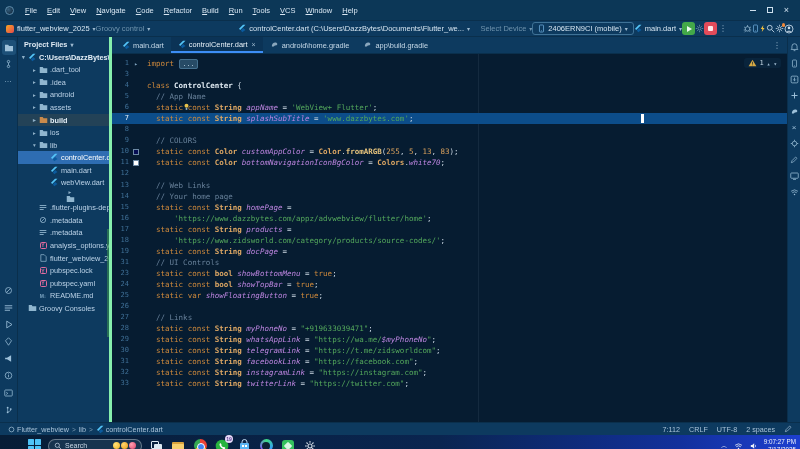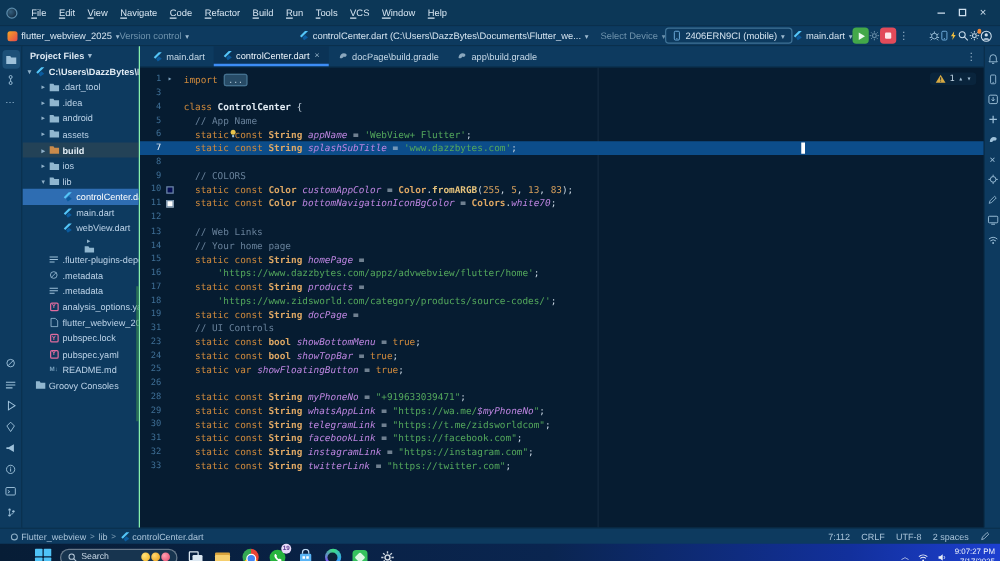--- a/index.html
+++ b/index.html
@@ -49,21 +49,21 @@
   .main { display:flex; height:385px; }
   .strip { background:#0d3a5f; display:flex; flex-direction:column; align-items:center; }
   .strip-l { width:18px; border-right:1px solid #0a2f4c; padding-top:2px; }
   .strip-r { width:13px; border-left:1px solid #0a2f4c; padding-top:2px; }
   .strip-ic { height:15px; width:14px; display:flex; align-items:center; justify-content:center;
               color:#9ec1da; font-size:8px; margin:1px 0; border-radius:3px; }
   .strip-ic.active { background:#1d5078; }
   .strip-bottom { margin-top:auto; margin-bottom:4px; display:flex; flex-direction:column; align-items:center; }
 
   
-  .ppanel { width:94px; background:#0d3a5f; border-right:1px solid #86efac;
+  .ppanel { width:94px; background:#0d3a5f; border-right:3px solid #86efac;
             font-size:7.3px; overflow:hidden; position:relative; }
   .ppanel-header { height:14px; display:flex; align-items:center; padding:0 6px;
                    color:#dfeaf4; font-weight:bold; gap:3px; }
   .tree-row { height:12.55px; display:flex; align-items:center; white-space:nowrap;
               overflow:hidden; color:#bcd3e8; cursor:default; }
   .tree-row .tchev { width:7px; flex:none; text-align:center; font-size:5.5px; color:#8fb0c8; }
   .tree-row .tic { width:10px; flex:none; display:flex; align-items:center; justify-content:center; }
   .tree-row .tlabel { margin-left:2px; }
   .tree-row.selected { background:#2e6db2; color:#fff; }
   .tree-row.excluded { background:rgba(170,120,40,.14); }
@@ -176,21 +176,21 @@
       </span>
   </div>
 
   <div class="toolbar">
     <span class="tb-group">
       <span class="proj-ic"></span>
       <span>flutter_webview_2025</span>
       <span class="chev">▾</span>
     </span>
     <span class="tb-group">
-      <span class="muted">Version control</span>
+      <span class="muted">Groovy control</span>
       <span class="chev">▾</span>
     </span>
     <span class="tb-group" style="margin-left:88px;">
       <span class="ic">
           <svg width="8" height="9" viewBox="0 0 12 12">
             <path d="M7.5 0.5L1.5 6.5l1.8 1.8L11.2 0.5z" fill="#54c5f8"></path>
             <path d="M7.6 5.3L4.4 8.5l1.9 3 4.9-3.4z" fill="#0b5b9e"></path>
           </svg>
         </span>
       <span>controlCenter.dart (C:\Users\DazzBytes\Documents\Flutter_we...</span>
@@ -605,21 +605,21 @@
               </span>
               <span>controlCenter.dart</span>
               <span class="close">×</span>
             </span>
             <span class="tab">
               <span class="ic">
                 <svg width="9" height="8" viewBox="0 0 12 12">
                   <path d="M2 8c0-3.4 2.2-5.6 5-5.6 2 0 3.2 1 3.2 2.2 0 1.8-2 2.8-3.2 1.8-1.6 1.8-3 2.8-5 1.6z" fill="#8aa7bd"></path>
                 </svg>
               </span>
-              <span>docPage\build.gradle</span>
+              <span>android\home.gradle</span>
             </span>
             <span class="tab">
               <span class="ic">
                 <svg width="9" height="8" viewBox="0 0 12 12">
                   <path d="M2 8c0-3.4 2.2-5.6 5-5.6 2 0 3.2 1 3.2 2.2 0 1.8-2 2.8-3.2 1.8-1.6 1.8-3 2.8-5 1.6z" fill="#8aa7bd"></path>
                 </svg>
               </span>
               <span>app\build.gradle</span>
             </span>
           </span>
@@ -649,20 +649,21 @@
             <div class="code-line"><span class="gutter"><span class="lnum">15</span><span class="gslot"></span></span><span class="code-text"><span class="tk-p">  </span><span class="tk-k">static</span><span class="tk-p"> </span><span class="tk-k">const</span><span class="tk-p"> </span><span class="tk-t">String</span><span class="tk-p"> </span><span class="tk-v">homePage</span><span class="tk-p"> =</span></span></div>
             <div class="code-line"><span class="gutter"><span class="lnum">16</span><span class="gslot"></span></span><span class="code-text"><span class="tk-p">      </span><span class="tk-s">'https://www.dazzbytes.com/appz/advwebview/flutter/home'</span><span class="tk-p">;</span></span></div>
             <div class="code-line"><span class="gutter"><span class="lnum">17</span><span class="gslot"></span></span><span class="code-text"><span class="tk-p">  </span><span class="tk-k">static</span><span class="tk-p"> </span><span class="tk-k">const</span><span class="tk-p"> </span><span class="tk-t">String</span><span class="tk-p"> </span><span class="tk-v">products</span><span class="tk-p"> =</span></span></div>
             <div class="code-line"><span class="gutter"><span class="lnum">18</span><span class="gslot"></span></span><span class="code-text"><span class="tk-p">      </span><span class="tk-s">'https://www.zidsworld.com/category/products/source-codes/'</span><span class="tk-p">;</span></span></div>
             <div class="code-line"><span class="gutter"><span class="lnum">19</span><span class="gslot"></span></span><span class="code-text"><span class="tk-p">  </span><span class="tk-k">static</span><span class="tk-p"> </span><span class="tk-k">const</span><span class="tk-p"> </span><span class="tk-t">String</span><span class="tk-p"> </span><span class="tk-v">docPage</span><span class="tk-p"> =</span></span></div>
             <div class="code-line"><span class="gutter"><span class="lnum">31</span><span class="gslot"></span></span><span class="code-text"><span class="tk-c">  // UI Controls</span></span></div>
             <div class="code-line"><span class="gutter"><span class="lnum">23</span><span class="gslot"></span></span><span class="code-text"><span class="tk-p">  </span><span class="tk-k">static</span><span class="tk-p"> </span><span class="tk-k">const</span><span class="tk-p"> </span><span class="tk-t">bool</span><span class="tk-p"> </span><span class="tk-v">showBottomMenu</span><span class="tk-p"> = </span><span class="tk-k">true</span><span class="tk-p">;</span></span></div>
             <div class="code-line"><span class="gutter"><span class="lnum">24</span><span class="gslot"></span></span><span class="code-text"><span class="tk-p">  </span><span class="tk-k">static</span><span class="tk-p"> </span><span class="tk-k">const</span><span class="tk-p"> </span><span class="tk-t">bool</span><span class="tk-p"> </span><span class="tk-v">showTopBar</span><span class="tk-p"> = </span><span class="tk-k">true</span><span class="tk-p">;</span></span></div>
             <div class="code-line"><span class="gutter"><span class="lnum">25</span><span class="gslot"></span></span><span class="code-text"><span class="tk-p">  </span><span class="tk-k">static</span><span class="tk-p"> </span><span class="tk-k">var</span><span class="tk-p"> </span><span class="tk-v">showFloatingButton</span><span class="tk-p"> = </span><span class="tk-k">true</span><span class="tk-p">;</span></span></div>
             <div class="code-line"><span class="gutter"><span class="lnum">26</span><span class="gslot"></span></span><span class="code-text"></span></div>
+            <div class="code-line"><span class="gutter"><span class="lnum">27</span><span class="gslot"></span></span><span class="code-text"><span class="tk-c">  // Links</span></span></div>
             <div class="code-line"><span class="gutter"><span class="lnum">28</span><span class="gslot"></span></span><span class="code-text"><span class="tk-p">  </span><span class="tk-k">static</span><span class="tk-p"> </span><span class="tk-k">const</span><span class="tk-p"> </span><span class="tk-t">String</span><span class="tk-p"> </span><span class="tk-v">myPhoneNo</span><span class="tk-p"> = </span><span class="tk-s">"+919633039471"</span><span class="tk-p">;</span></span></div>
             <div class="code-line"><span class="gutter"><span class="lnum">29</span><span class="gslot"></span></span><span class="code-text"><span class="tk-p">  </span><span class="tk-k">static</span><span class="tk-p"> </span><span class="tk-k">const</span><span class="tk-p"> </span><span class="tk-t">String</span><span class="tk-p"> </span><span class="tk-v">whatsAppLink</span><span class="tk-p"> = </span><span class="tk-s">"https://wa.me/</span><span class="tk-i">$myPhoneNo</span><span class="tk-s">"</span><span class="tk-p">;</span></span></div>
             <div class="code-line"><span class="gutter"><span class="lnum">30</span><span class="gslot"></span></span><span class="code-text"><span class="tk-p">  </span><span class="tk-k">static</span><span class="tk-p"> </span><span class="tk-k">const</span><span class="tk-p"> </span><span class="tk-t">String</span><span class="tk-p"> </span><span class="tk-v">telegramLink</span><span class="tk-p"> = </span><span class="tk-s">"https://t.me/zidsworldcom"</span><span class="tk-p">;</span></span></div>
             <div class="code-line"><span class="gutter"><span class="lnum">31</span><span class="gslot"></span></span><span class="code-text"><span class="tk-p">  </span><span class="tk-k">static</span><span class="tk-p"> </span><span class="tk-k">const</span><span class="tk-p"> </span><span class="tk-t">String</span><span class="tk-p"> </span><span class="tk-v">facebookLink</span><span class="tk-p"> = </span><span class="tk-s">"https://facebook.com"</span><span class="tk-p">;</span></span></div>
             <div class="code-line"><span class="gutter"><span class="lnum">32</span><span class="gslot"></span></span><span class="code-text"><span class="tk-p">  </span><span class="tk-k">static</span><span class="tk-p"> </span><span class="tk-k">const</span><span class="tk-p"> </span><span class="tk-t">String</span><span class="tk-p"> </span><span class="tk-v">instagramLink</span><span class="tk-p"> = </span><span class="tk-s">"https://instagram.com"</span><span class="tk-p">;</span></span></div>
             <div class="code-line"><span class="gutter"><span class="lnum">33</span><span class="gslot"></span></span><span class="code-text"><span class="tk-p">  </span><span class="tk-k">static</span><span class="tk-p"> </span><span class="tk-k">const</span><span class="tk-p"> </span><span class="tk-t">String</span><span class="tk-p"> </span><span class="tk-v">twitterLink</span><span class="tk-p"> = </span><span class="tk-s">"https://twitter.com"</span><span class="tk-p">;</span></span></div>
           </div>
         <div class="inspect">
           <span class="ic">
               <svg width="9" height="8" viewBox="0 0 12 10">

